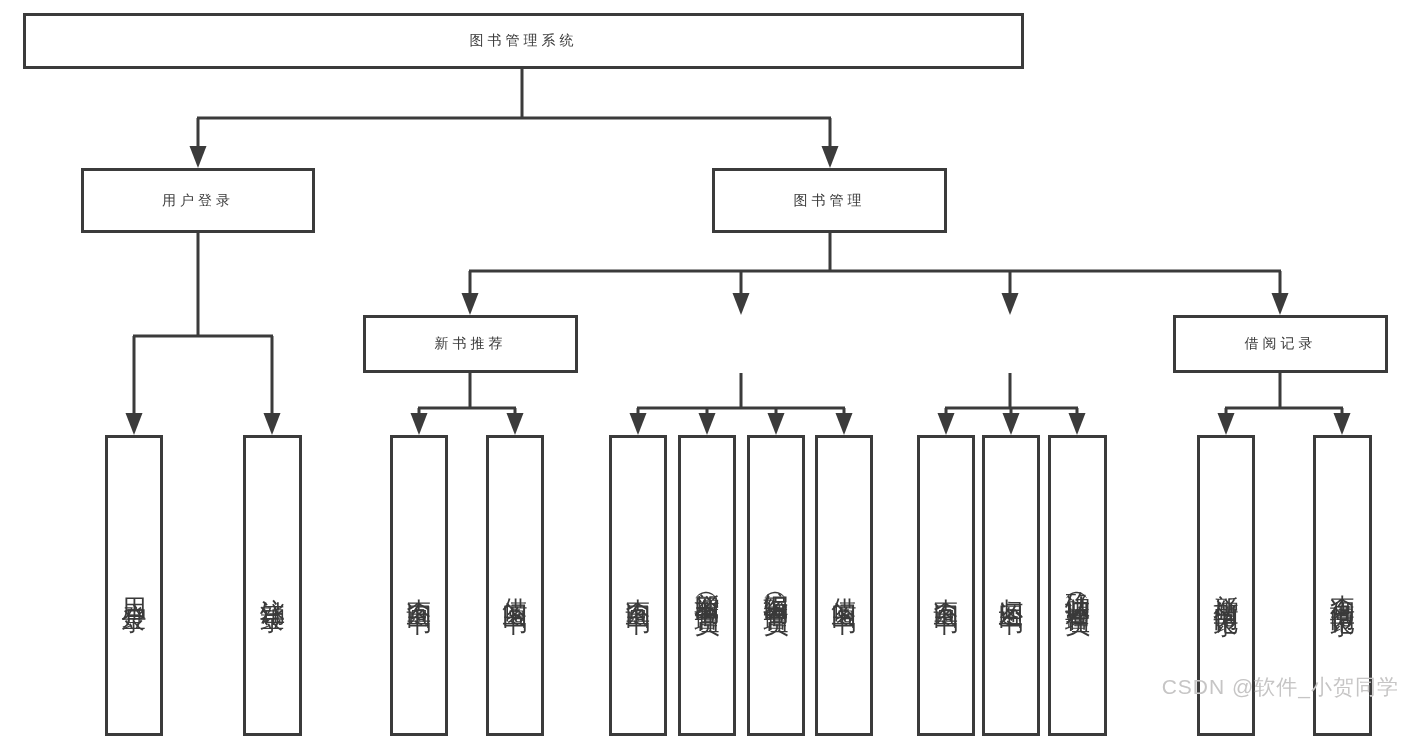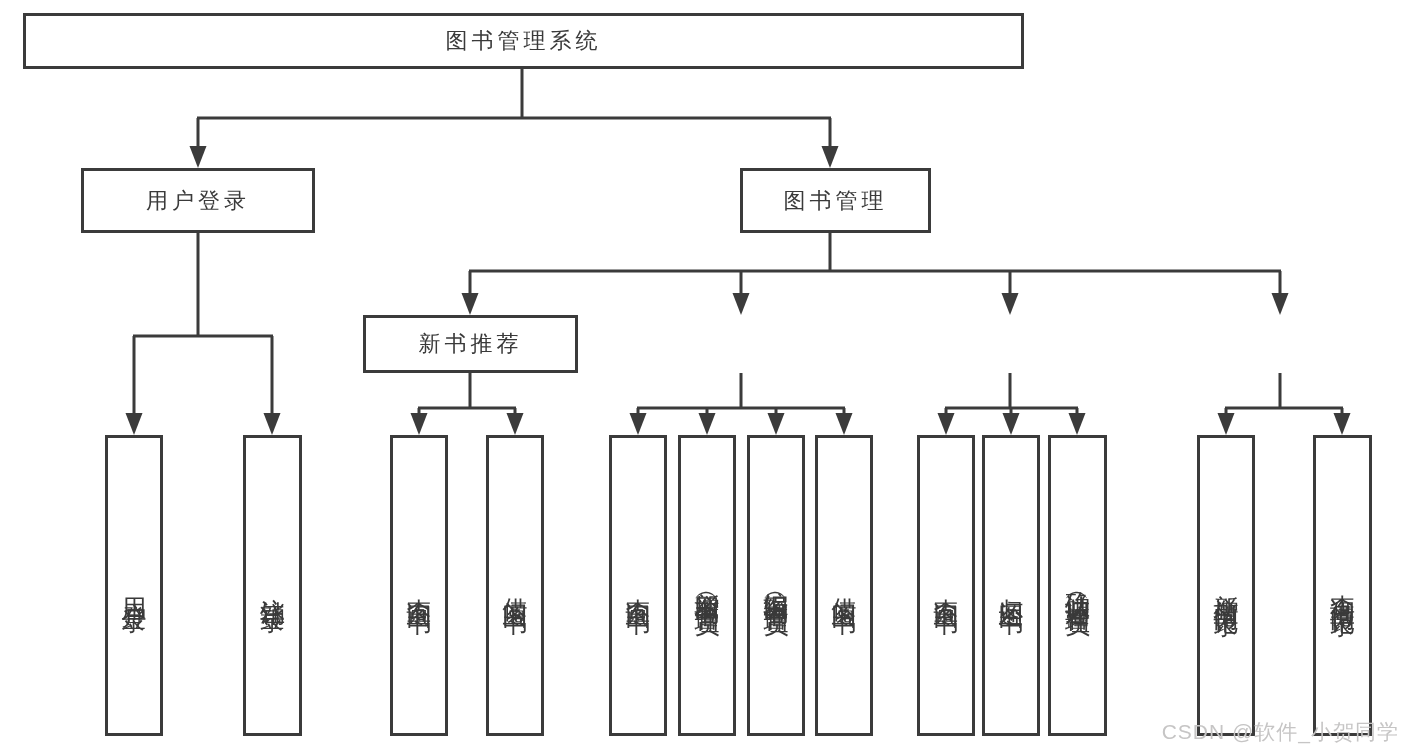--- a/index.html
+++ b/index.html
@@ -7,28 +7,28 @@
     position:relative;width:1405px;height:747px;background:#ffffff;
     font-family:"Liberation Sans","DejaVu Sans",sans-serif;overflow:hidden;
   }
   .edges{position:absolute;left:0;top:0;width:1405px;height:747px;}
   .edges path{stroke:#3b3b3b;stroke-width:3;fill:none;}
   .edges polygon{fill:#3b3b3b;stroke:none;}
   .box{
     position:absolute;box-sizing:border-box;border:3px solid #3b3b3b;background:#ffffff;
     display:flex;align-items:center;justify-content:center;color:#3a3a3a;
   }
-  .hbox span{font-size:22px;letter-spacing:4px;white-space:nowrap;}
+  .hbox span{font-size:14px;letter-spacing:4px;white-space:nowrap;}
   .vbox span{
     writing-mode:vertical-rl;text-orientation:mixed;
     font-size:25px;letter-spacing:4px;line-height:1;white-space:nowrap;
   }
   .vbox.long span{letter-spacing:3px;}
   .watermark{
-    position:absolute;top:718px;right:6px;font-size:21px;letter-spacing:1px;
+    position:absolute;top:673px;right:6px;font-size:21px;letter-spacing:1px;
     color:#c6c5c5;white-space:nowrap;z-index:5;
   }
 </style>
 </head>
 <body>
 
 <div class="canvas">
 
   <svg class="edges" viewBox="0 0 1405 747">
     <path d="M522 69 V118 M197 118 H831 M198 118 V148 M830 118 V148"></path>
@@ -60,26 +60,29 @@
     <polygon points="1333.5,413 1350.5,413 1342,435"></polygon>
   </svg>
 
   <div class="box hbox" style="left:23px;top:13px;width:1001px;height:56px">
     <span>图书管理系统</span>
   </div>
 
   <div class="box hbox" style="left:81px;top:168px;width:234px;height:65px">
     <span>用户登录</span>
   </div>
-  <div class="box hbox" style="left:740px;top:168px;width:191px;height:65px">
+  <div class="box hbox" style="left:712px;top:168px;width:235px;height:65px">
     <span>图书管理</span>
   </div>
 
   <div class="box hbox" style="left:363px;top:315px;width:215px;height:58px">
     <span>新书推荐</span>
+  </div>
+  <div class="box hbox" style="left:1173px;top:315px;width:215px;height:58px">
+    <span>借阅记录</span>
   </div>
 
   <div class="box vbox" style="left:105px;top:435px;width:58px;height:301px">
     <span>用户登录</span>
   </div>
   <div class="box vbox" style="left:243px;top:435px;width:59px;height:301px">
     <span>注销登录</span>
   </div>
 
   <div class="box vbox" style="left:390px;top:435px;width:58px;height:301px">

